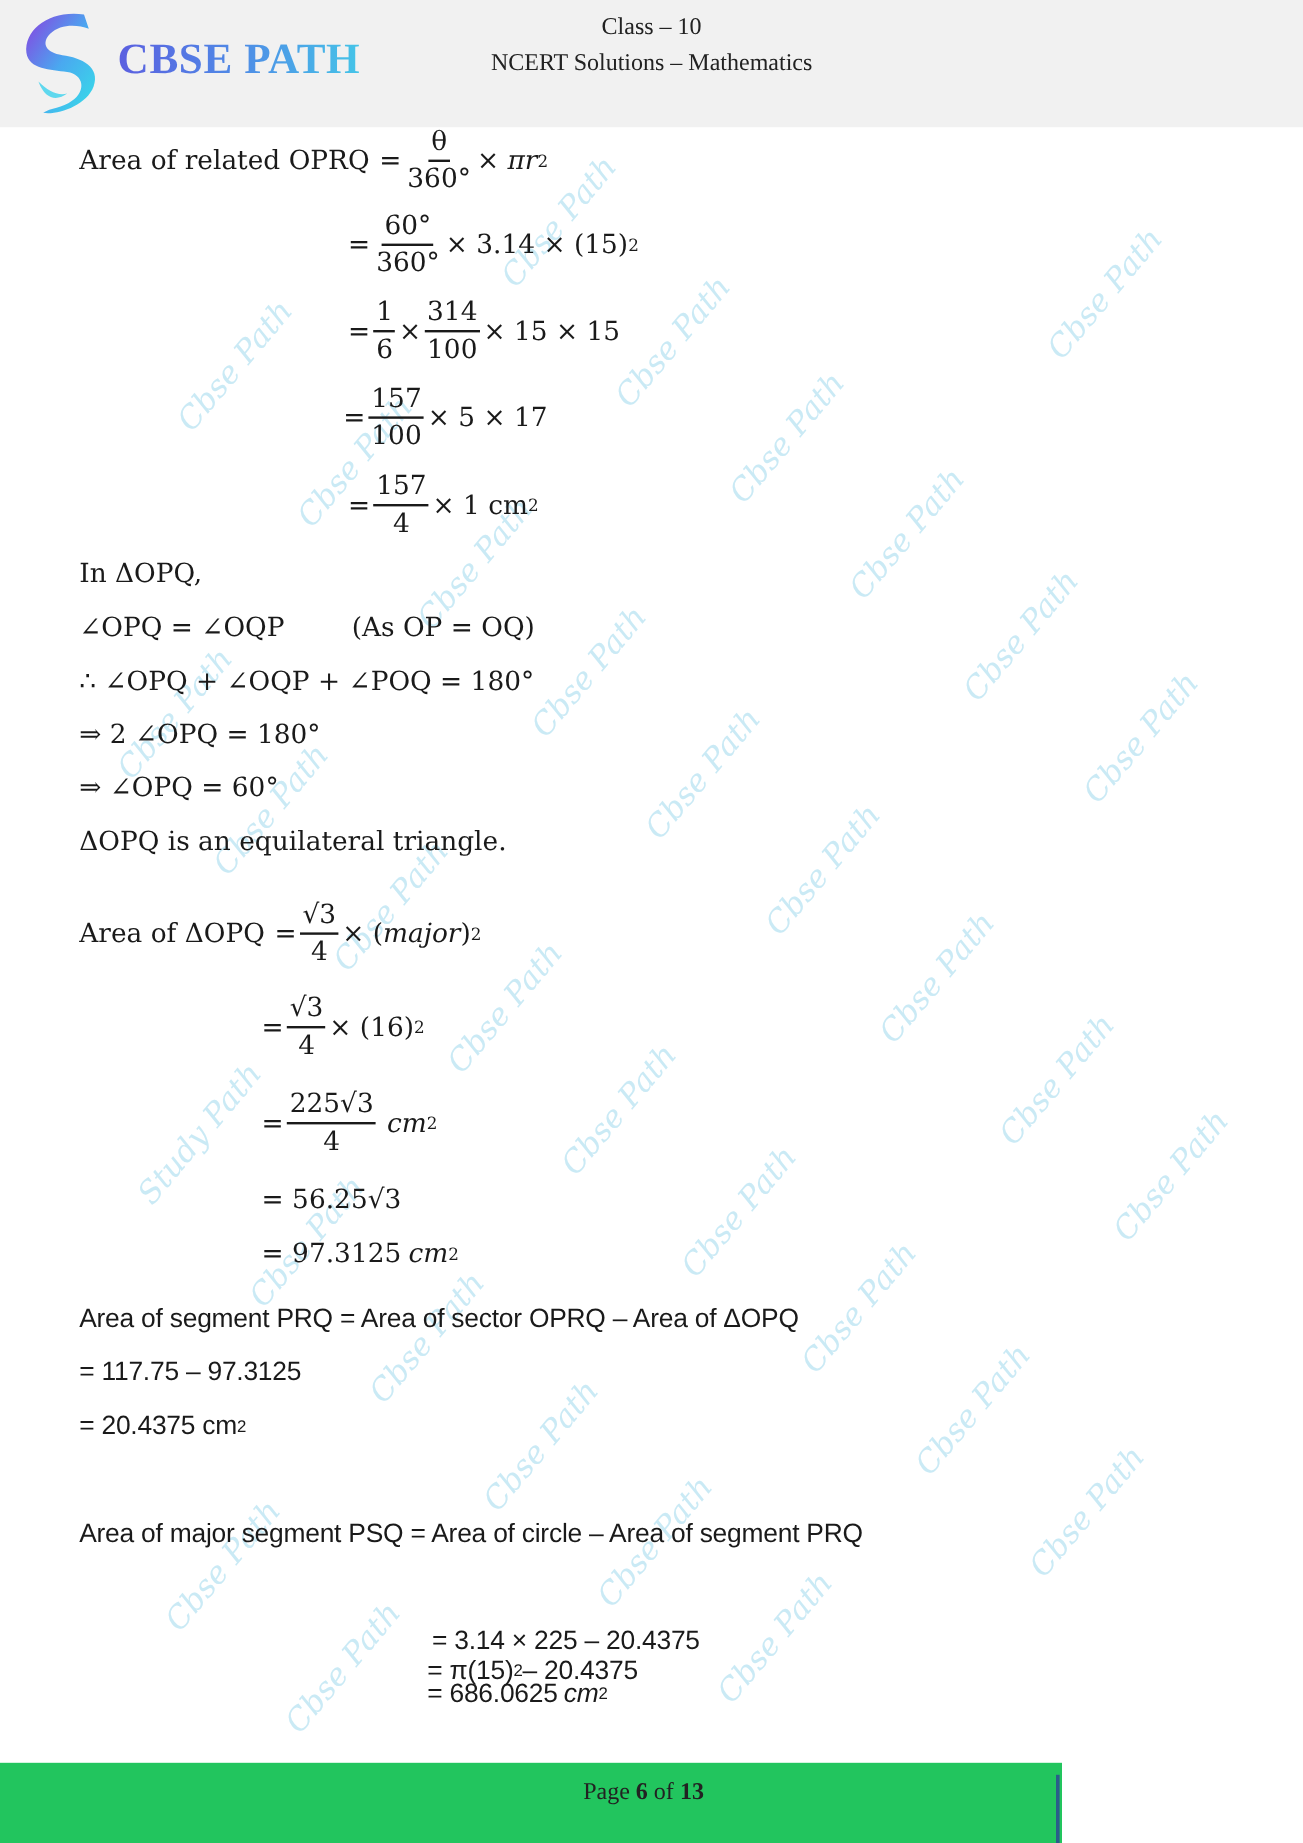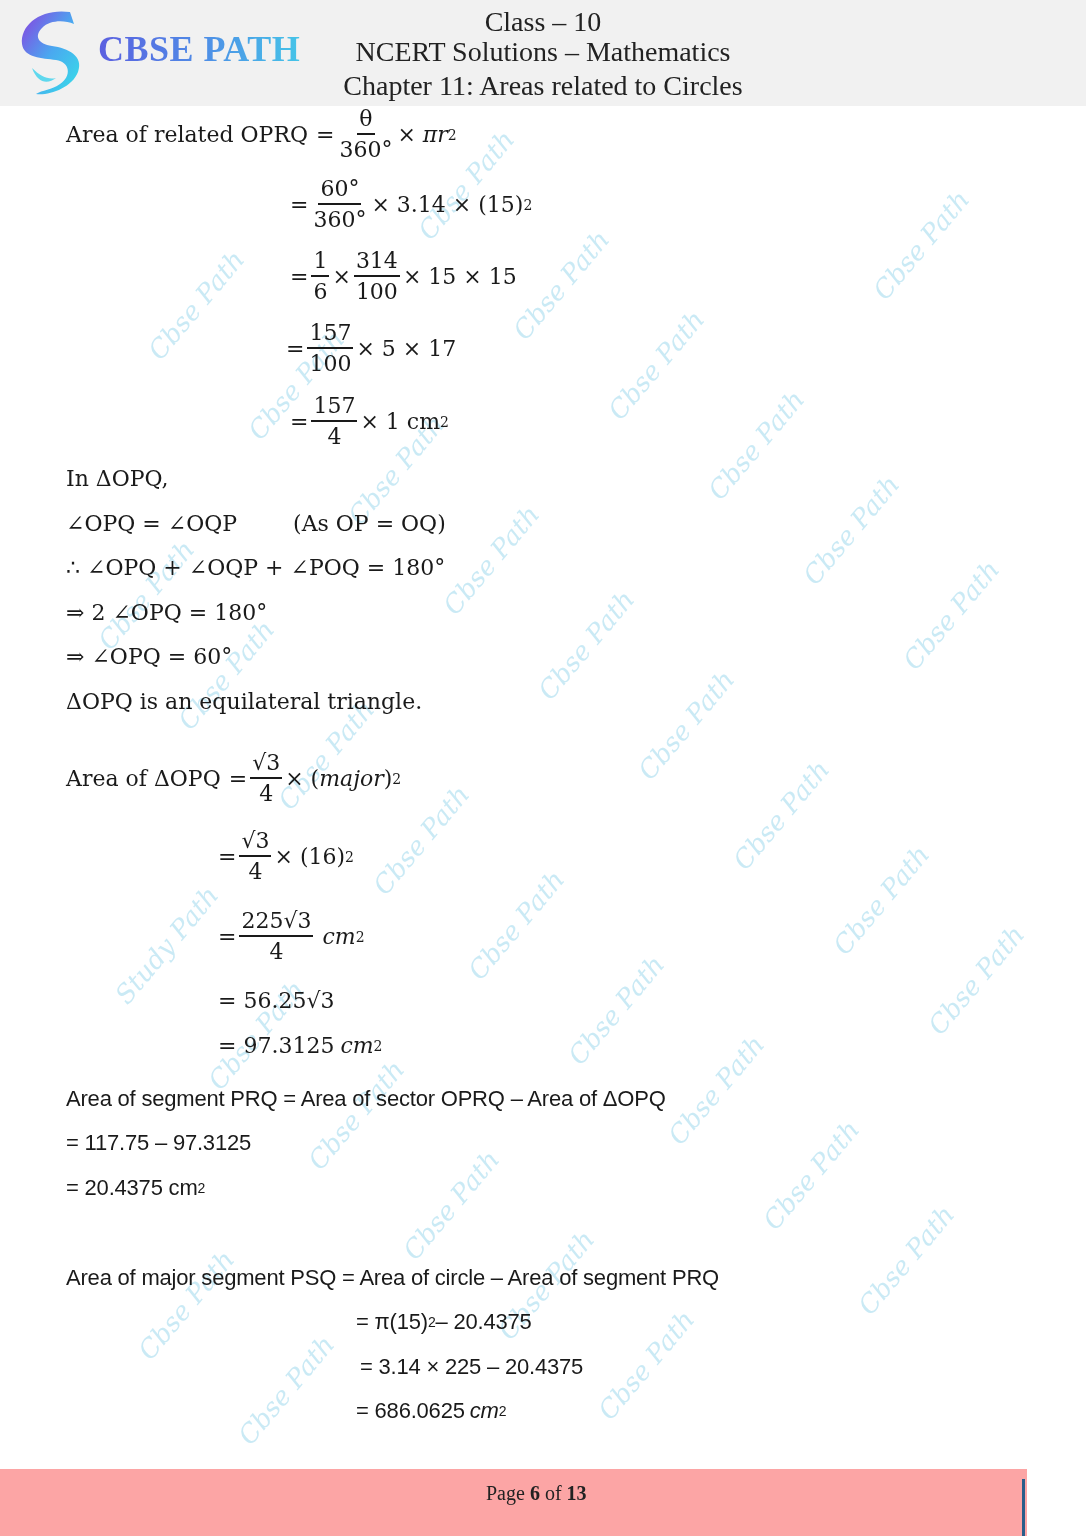--- a/index.html
+++ b/index.html
@@ -3,34 +3,34 @@
 <meta charset="utf-8">
 <style>
   * { box-sizing: border-box; margin: 0; padding: 0; }
   html, body { width: 1086px; height: 1536px; background: #ffffff; overflow: hidden; }
   body { position: relative; font-family: "DejaVu Serif", "Liberation Serif", serif; color: #1a1a1a; }
 
   .header { position: absolute; left: 0; top: 0; width: 1086px; height: 106px; background: #f1f1f1; }
   .logo { position: absolute; left: 12px; top: 6px; width: 80px; height: 92px; }
   .brand { position: absolute; left: 98px; top: 28px; font-family: "Liberation Serif", serif; font-weight: bold; font-size: 36px; letter-spacing: 0.5px;
            background: linear-gradient(90deg, #5b5fe0 0%, #4f8be6 50%, #45c4e8 100%); -webkit-background-clip: text; background-clip: text; color: transparent; }
-  .htitles { position: absolute; left: 300px; width: 486px; top: 6px; text-align: center; font-family: "Liberation Serif", serif; font-size: 28px; line-height: 32px; color: #222; }
+  .htitles { position: absolute; left: 300px; width: 486px; top: 6px; text-align: center; font-family: "Liberation Serif", serif; font-size: 20px; line-height: 32px; color: #222; }
   .htitles div { white-space: nowrap; }
 
   .wm { position: absolute; font-family: "DejaVu Serif", serif; font-style: italic; font-size: 26px; color: #b9e3f2; opacity: 0.75; transform: rotate(-50deg); white-space: nowrap; pointer-events: none; }
   .line { position: absolute; font-size: 22px; white-space: nowrap; display: flex; align-items: center; color: #1a1a1a; }
   .frac { display: inline-flex; flex-direction: column; align-items: center; vertical-align: middle; margin: 0 3px; line-height: 1; }
   .frac .num { padding: 0 2px 3px 2px; border-bottom: 2px solid #1a1a1a; }
   .frac .den { padding: 4px 2px 0 2px; }
   sup { font-size: 14px; vertical-align: super; line-height: 0; }
   .it { font-style: italic; text-align: center; }
   .sp { display: inline-block; }
   .calc { font-family: "Liberation Sans", sans-serif; font-size: 22px; letter-spacing: -0.2px; }
 
-  .footer { position: absolute; left: 0; top: 1469px; width: 1027px; height: 67px; background: #fca5a5; }
+  .footer { position: absolute; left: 0; top: 1469px; width: 885px; height: 67px; background: #22c55e; }
   .pagenum { position: absolute; left: 486px; top: 13px; font-family: "Liberation Serif", serif; font-size: 20px; color: #222; }
   .pagenum b { font-weight: bold; }
   .edge { position: absolute; right: 2px; top: 10px; width: 3px; height: 57px; background: #2a5d8a; }
 </style>
 </head>
 <body>
 
 <div class="header">
   <svg class="logo" viewBox="0 0 80 92">
     <defs>
@@ -40,21 +40,20 @@
         <stop offset="1" stop-color="#36e0e8"></stop>
       </linearGradient>
     </defs>
     <path d="M58 6 C30 2 8 18 10 38 C12 52 30 52 44 54 C58 56 60 70 48 78 C40 84 30 84 24 88 C36 90 60 82 66 66 C72 50 56 42 40 40 C26 38 22 30 30 22 C38 14 52 14 62 18 Z" fill="url(#lg)"></path>
     <path d="M20 62 C28 70 36 74 44 72 C36 78 26 78 20 62 Z" fill="#5fd8ee"></path>
   </svg>
   <div class="brand">CBSE PATH</div>
   <div class="htitles">
     <div>Class – 10</div>
     <div style="margin-top:-2px">NCERT Solutions – Mathematics</div>
-    <div style="margin-top:2px">Chapter 11: Areas related to Circles</div>
   </div>
 </div>
 
 <div>
   <div class="wm" style="left:400px;top:170px">Cbse Path</div>
   <div class="wm" style="left:855px;top:230px">Cbse Path</div>
   <div class="wm" style="left:130px;top:290px">Cbse Path</div>
   <div class="wm" style="left:495px;top:270px">Cbse Path</div>
   <div class="wm" style="left:590px;top:350px">Cbse Path</div>
   <div class="wm" style="left:230px;top:370px">Cbse Path</div>
@@ -199,21 +198,21 @@
   </div>
 
   <div class="line calc" style="left:66px;top:1086px">Area of segment PRQ = Area of sector OPRQ – Area of ΔOPQ</div>
   <div class="line calc" style="left:66px;top:1130px">=  117.75  –  97.3125</div>
   <div class="line calc" style="left:66px;top:1175px">
     <span>=  20.4375 cm</span>
       <sup>2</sup>
   </div>
 
   <div class="line calc" style="left:66px;top:1265px">Area of major segment PSQ = Area of circle – Area of segment PRQ</div>
-  <div class="line calc" style="left:356px;top:1309px">
+  <div class="line calc" style="left:356px;top:1379px">
     <span>= π(15)</span>
       <sup>2</sup>
       <span> – 20.4375</span>
   </div>
   <div class="line calc" style="left:360px;top:1354px">= 3.14 × 225 – 20.4375</div>
   <div class="line calc" style="left:356px;top:1398px">
     <span>= 686.0625</span>
     <span class="sp" style="width:5px"></span>
     <span class="it">cm</span>
       <sup>2</sup>

